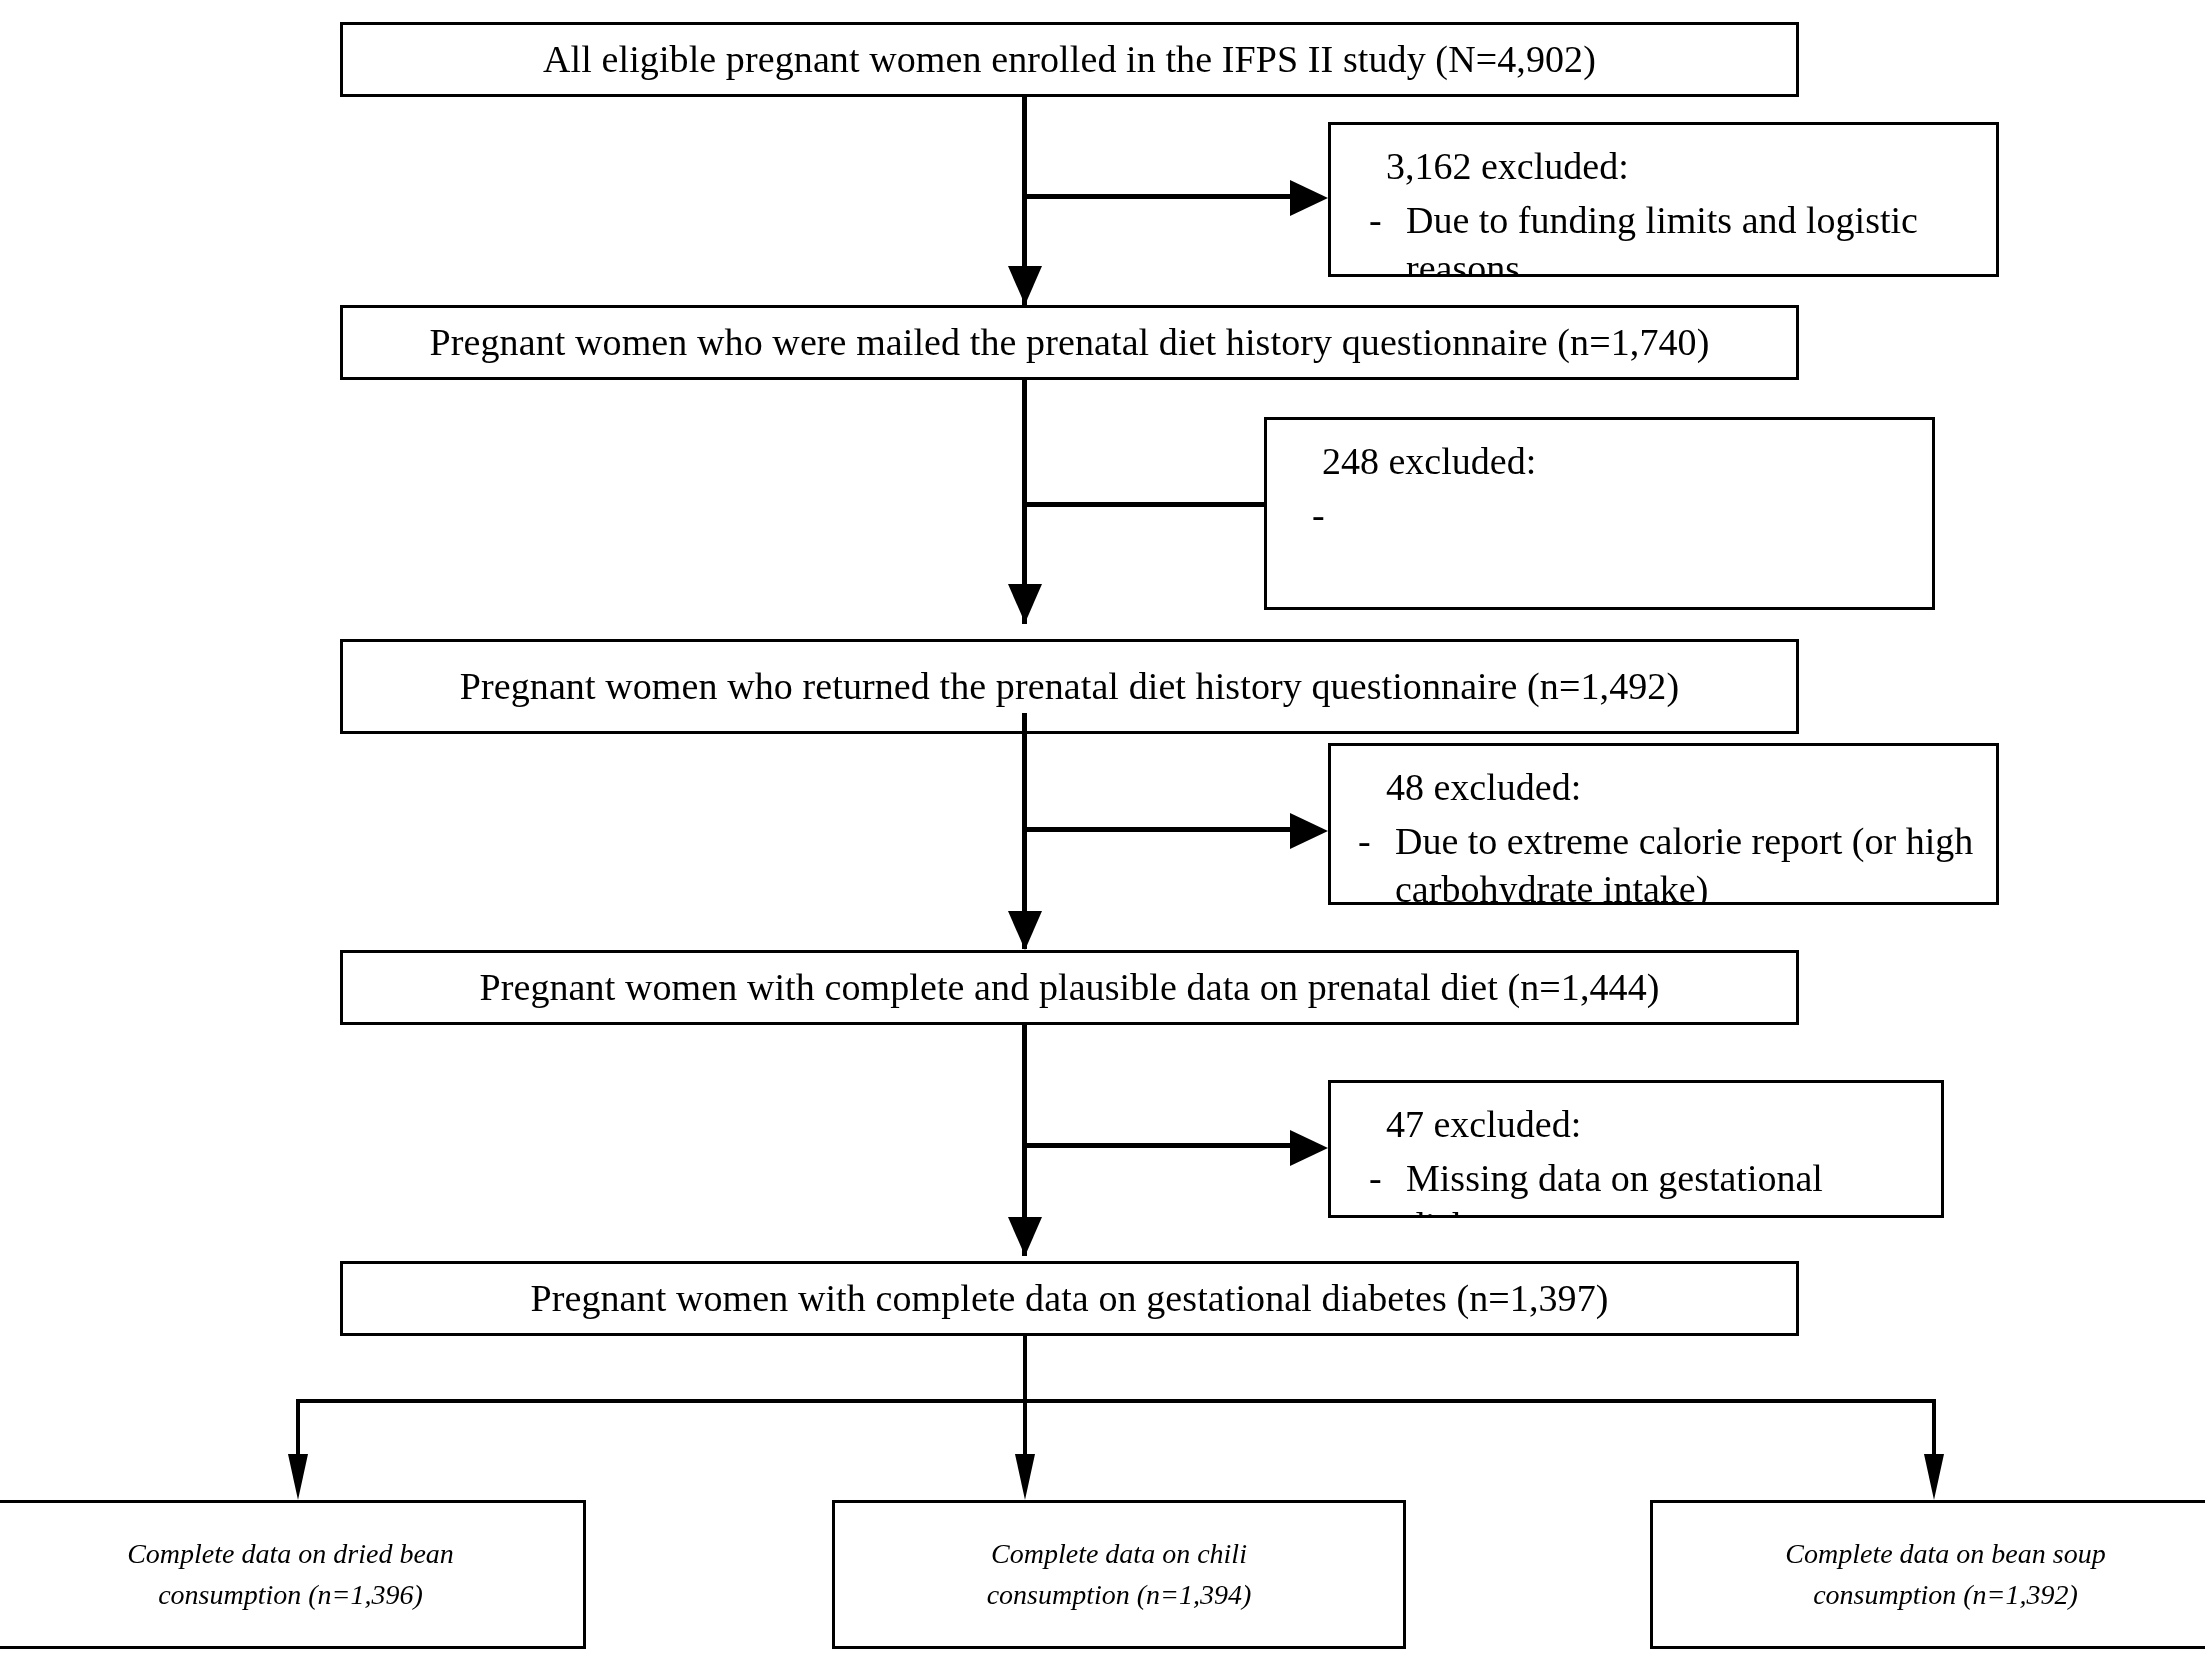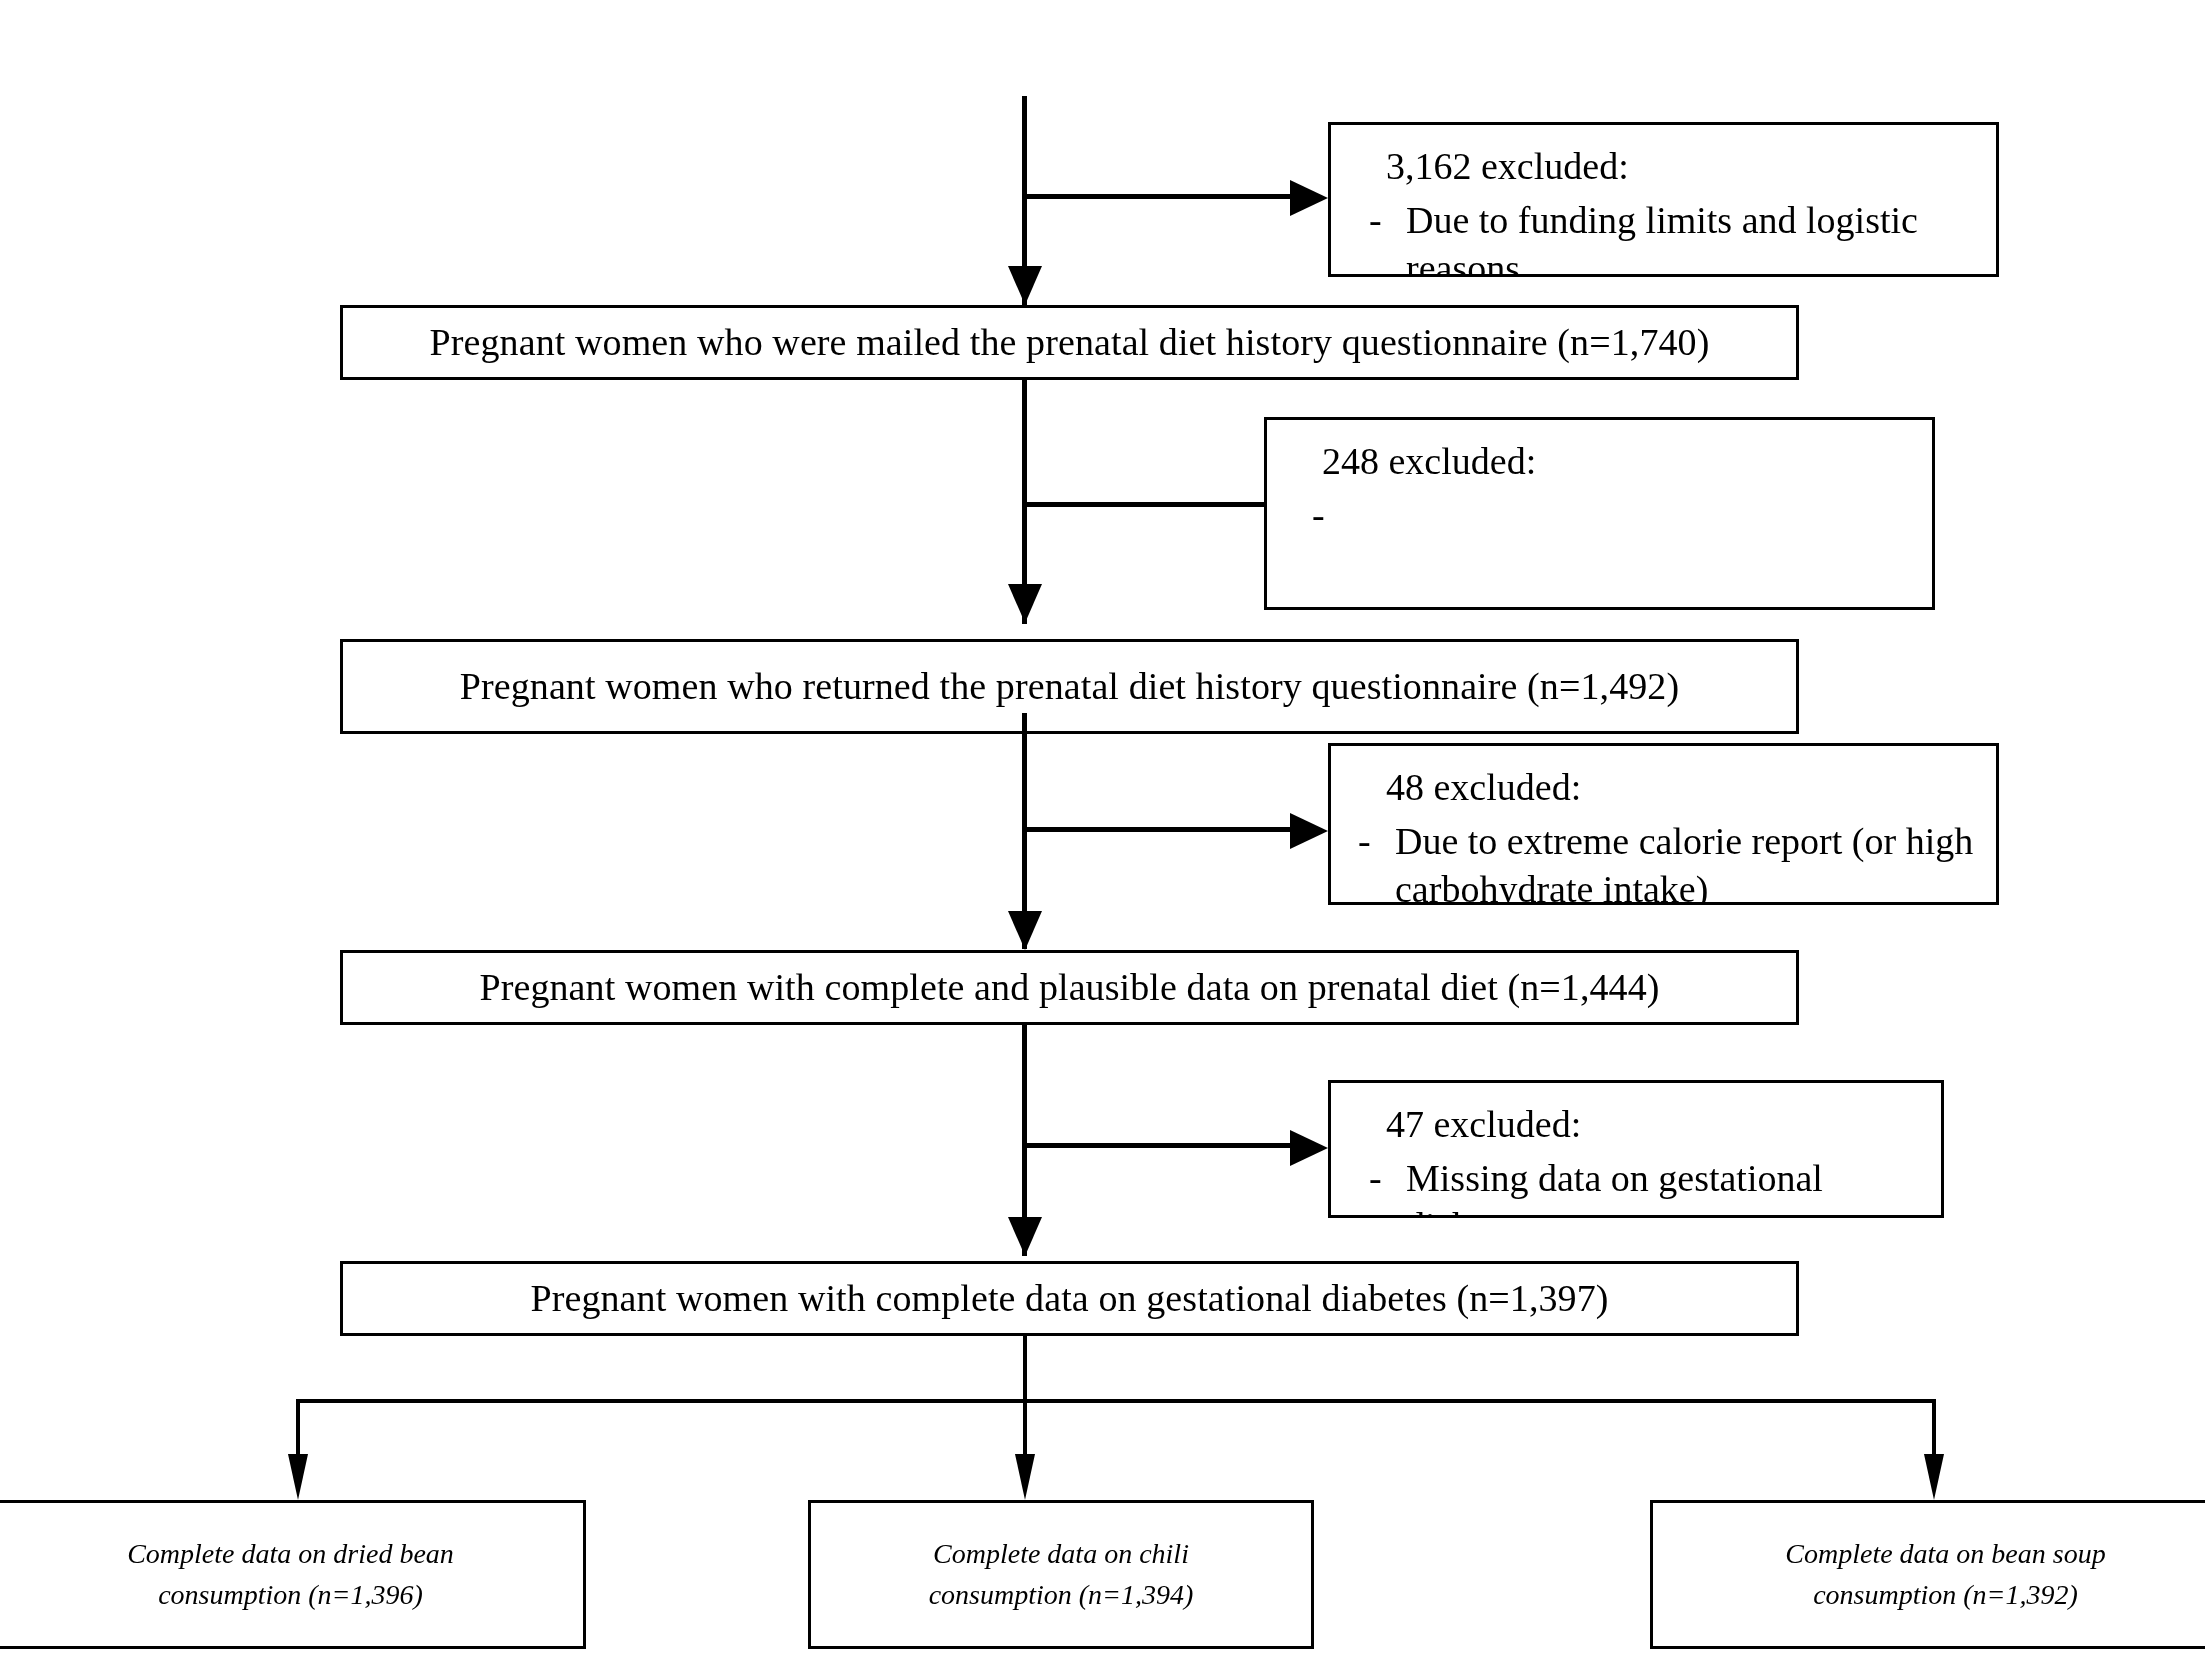--- a/index.html
+++ b/index.html
@@ -111,20 +111,23 @@
     border-top: 18px solid transparent;
     border-bottom: 18px solid transparent;
     border-left: 38px solid #000000;
   }
 </style>
 </head>
 <body>
 
 <div id="canvas">
 
+  <div class="box main" style="left:340px; top:22px; width:1459px; height:75px;">
+    <span class="box-text">All eligible pregnant women enrolled in the IFPS II study (N=4,902)</span>
+  </div>
 
   <div class="vline" style="left:1022px; top:96px; height:209px;"></div>
   <div class="arrow-down" style="left:1008px; top:266px;"></div>
 
   <div class="hline" style="left:1022px; top:194px; width:268px;"></div>
   <div class="arrow-right" style="left:1290px; top:180px;"></div>
 
   <div class="box exclude" style="left:1328px; top:122px; width:671px; height:155px;">
     <div class="excl-head">3,162 excluded:</div>
     <div class="excl-item">
@@ -202,21 +205,21 @@
   <div class="vline thin" style="left:1932px; top:1399px; height:59px;"></div>
   <div class="arrow-down slim" style="left:1924px; top:1454px;"></div>
 
   <div class="box terminal" style="left:-5px; top:1500px; width:591px; height:149px;">
     <span class="box-text">
       <span>Complete data on dried bean</span><br>
       <span>consumption (n=1,396)</span>
     </span>
   </div>
 
-  <div class="box terminal" style="left:808px; top:1500px; width:506px; height:149px;">
+  <div class="box terminal" style="left:832px; top:1500px; width:574px; height:149px;">
     <span class="box-text">
       <span>Complete data on chili</span><br>
       <span>consumption (n=1,394)</span>
     </span>
   </div>
 
   <div class="box terminal" style="left:1650px; top:1500px; width:591px; height:149px;">
     <span class="box-text">
       <span>Complete data on bean soup</span><br>
       <span>consumption (n=1,392)</span>

